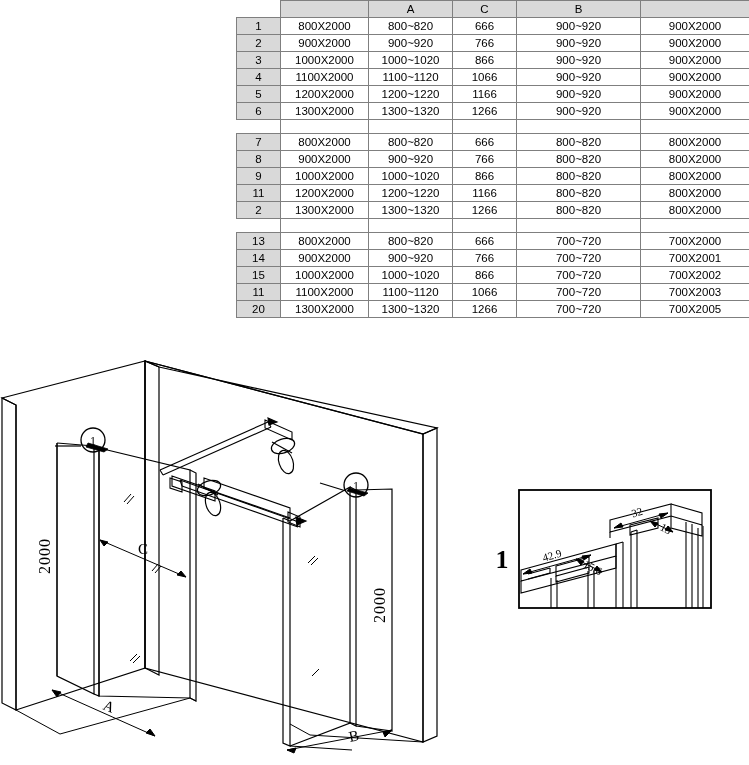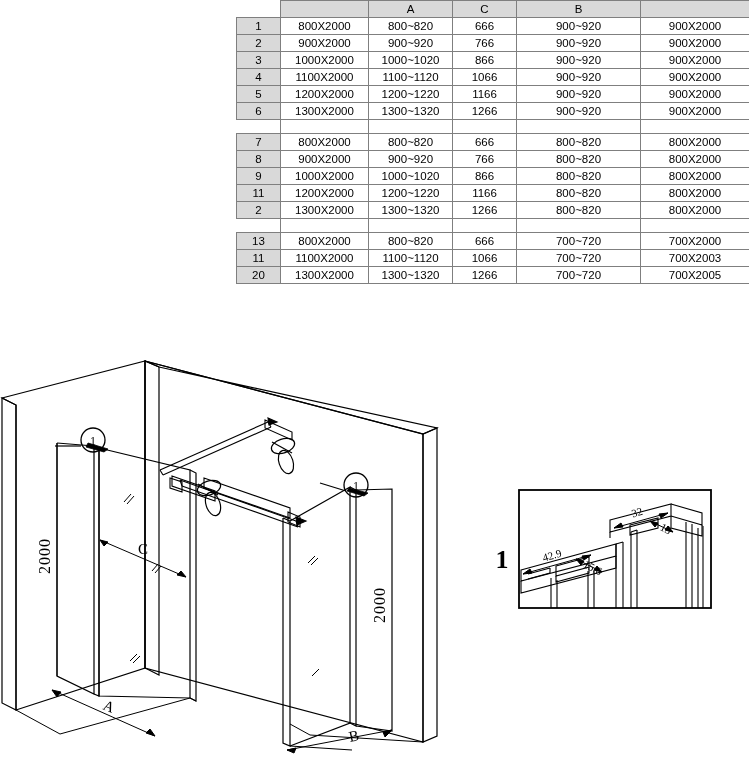--- a/index.html
+++ b/index.html
@@ -225,20 +225,36 @@
         </tr>
         <tr>
           <td class="rowidx">13</td>
           <td>800X2000</td>
           <td>800~820</td>
           <td>666</td>
           <td>700~720</td>
           <td>700X2000</td>
         </tr>
         <tr>
+          <td class="rowidx">14</td>
+          <td>900X2000</td>
+          <td>900~920</td>
+          <td>766</td>
+          <td>700~720</td>
+          <td>700X2001</td>
+        </tr>
+        <tr>
+          <td class="rowidx">15</td>
+          <td>1000X2000</td>
+          <td>1000~1020</td>
+          <td>866</td>
+          <td>700~720</td>
+          <td>700X2002</td>
+        </tr>
+        <tr>
           <td class="rowidx">11</td>
           <td>1100X2000</td>
           <td>1100~1120</td>
           <td>1066</td>
           <td>700~720</td>
           <td>700X2003</td>
         </tr>
         <tr>
           <td class="rowidx">20</td>
           <td>1300X2000</td>

